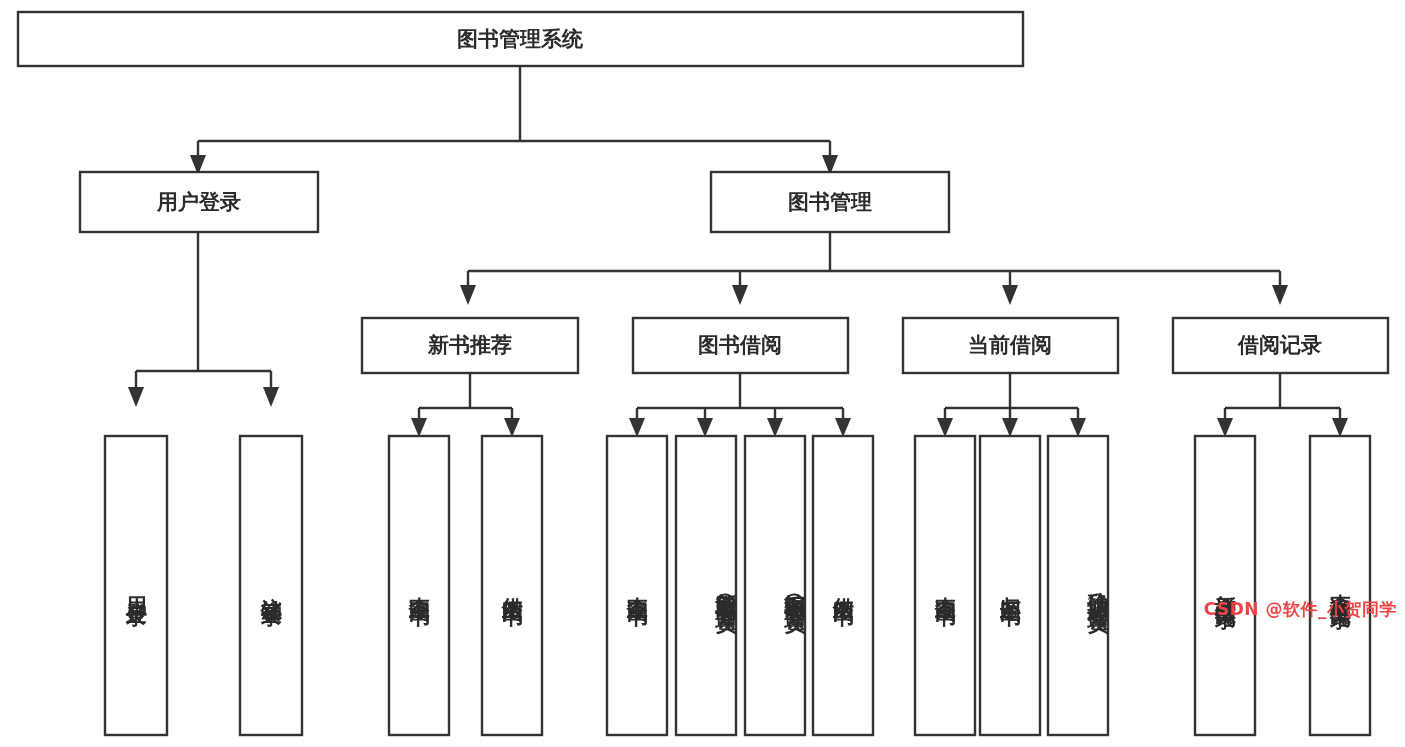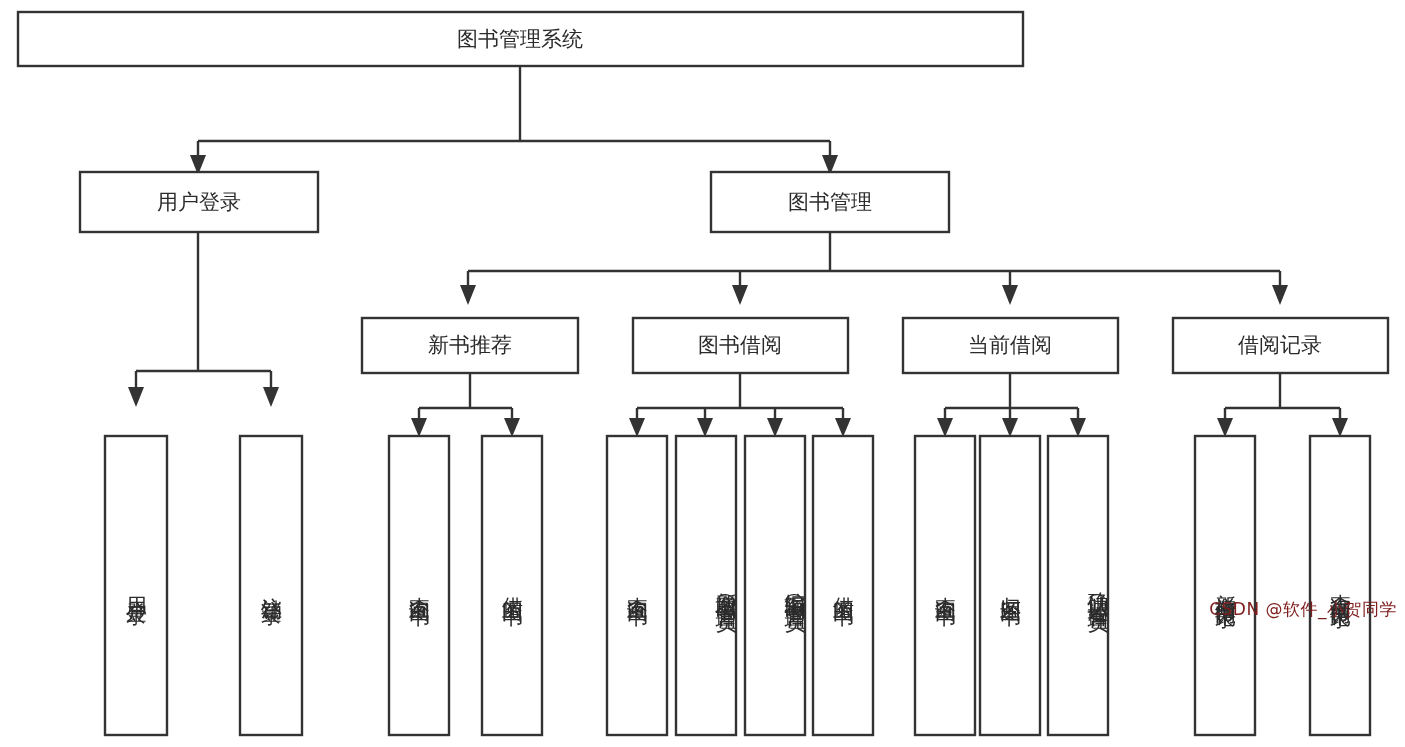--- a/index.html
+++ b/index.html
@@ -11,20 +11,21 @@
     width: 1405px;
     height: 747px;
     font-family: "DejaVu Sans", "Liberation Sans", sans-serif;
     overflow: hidden;
   }
   #diagram-root {
     position: relative;
     width: 1405px;
     height: 625px;
     background: #ffffff;
+    font-weight: bold;
   }
   svg.diagram-canvas {
     position: absolute;
     left: 0;
     top: 0;
     width: 1405px;
     height: 747px;
     display: block;
   }
   .node-box {
@@ -65,21 +66,21 @@
     justify-content: center;
     white-space: nowrap;
     pointer-events: none;
   }
   .watermark {
     position: absolute;
     right: 8px;
     bottom: 4px;
     font-family: "DejaVu Sans", "Liberation Sans", sans-serif;
     font-size: 17px;
-    color: #7f1d1d;
+    color: #ef4444;
     letter-spacing: 0.5px;
     white-space: nowrap;
   }
 </style>
 </head>
 <body>
 
 <div id="diagram-root">
 
   <svg class="diagram-canvas" viewBox="0 0 1405 747" xmlns="http://www.w3.org/2000/svg">

